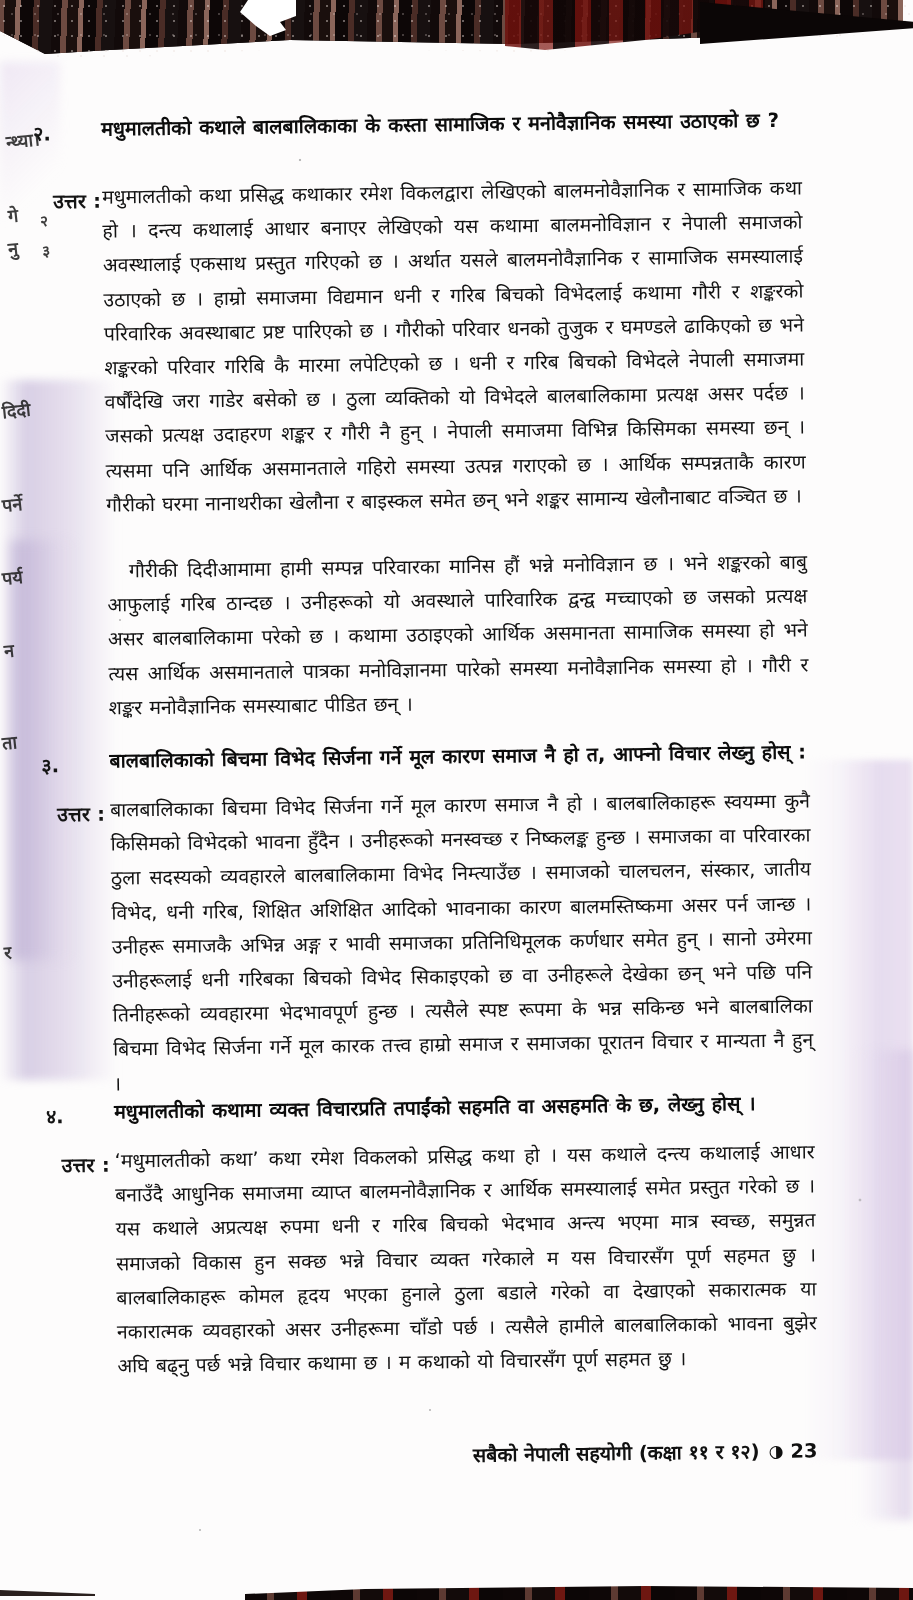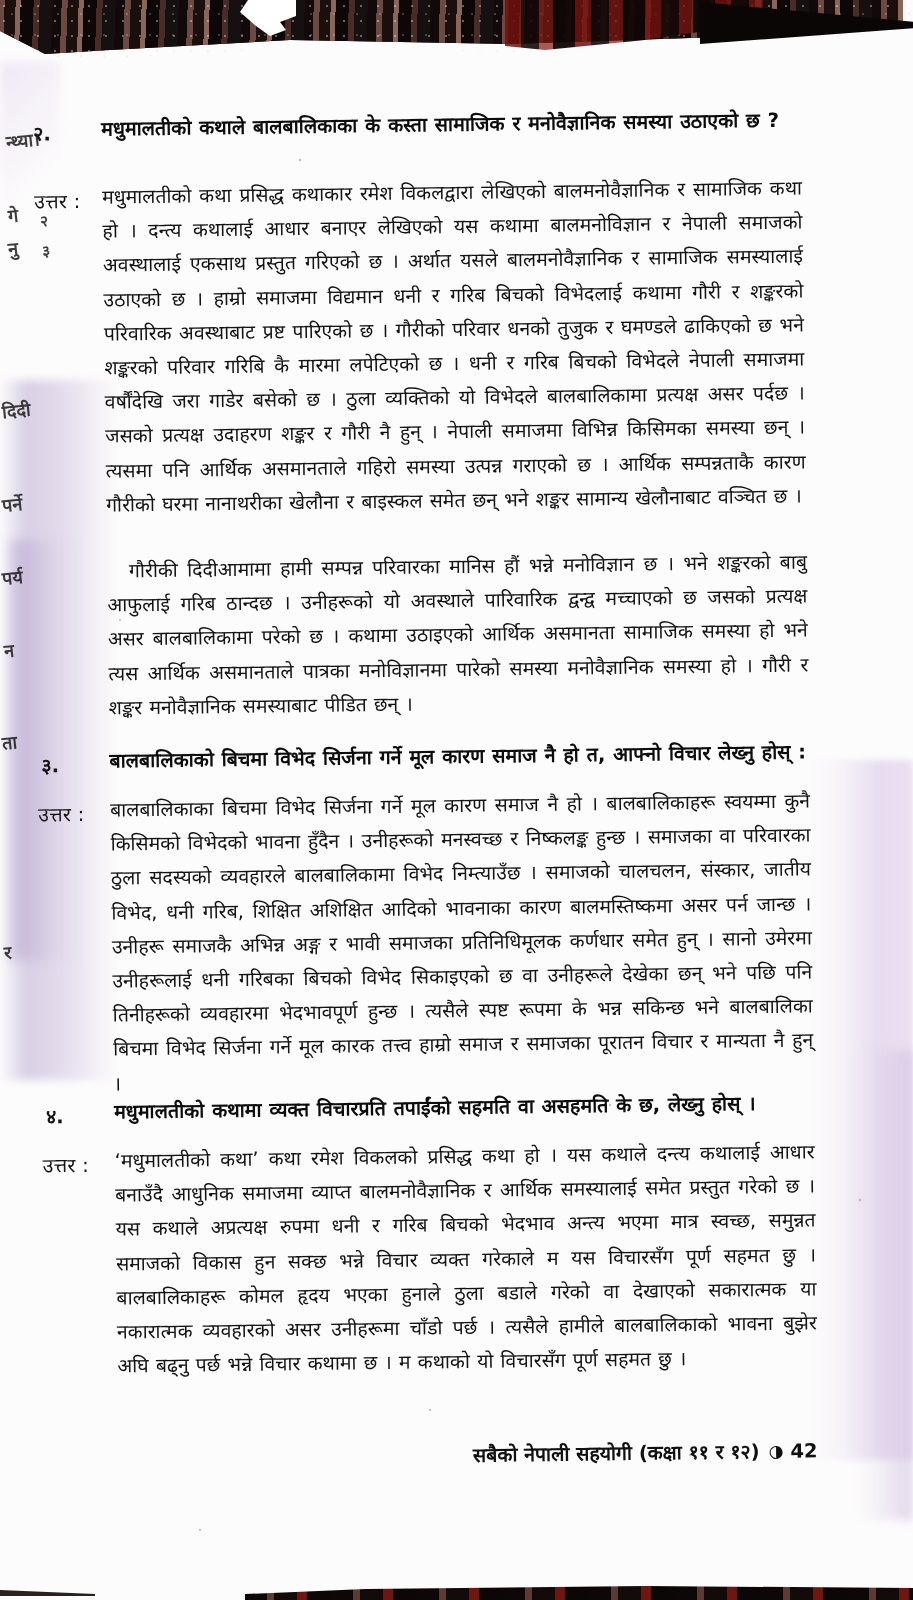--- a/index.html
+++ b/index.html
@@ -112,21 +112,21 @@
   }
 
   .qa-block{position:absolute;}
 
   .marker-col{
     position:absolute;width:120px;text-align:left;
     font-family:"DejaVu Sans","Liberation Sans",sans-serif;
     font-size:19.5px;color:#141414;font-weight:600;
   }
   .marker-num{position:absolute;}
-  .marker-ans{position:absolute;font-weight:400;letter-spacing:.3px;}
+  .marker-ans{position:absolute;font-weight:700;letter-spacing:.3px;margin-left:19px;}
 
   .q-text{
     position:absolute;
     font-family:"DejaVu Sans","Liberation Sans",sans-serif;
     font-weight:bold;font-size:19.6px;line-height:34.5px;color:#0c0c0c;
     text-align:justify;text-justify:inter-word;
     word-spacing:1px;
   }
   .a-text{
     position:absolute;
@@ -220,16 +220,16 @@
     </div>
     <div class="q-text" style="left:110px; top:1091px; width:700px;">मधुमालतीको कथामा व्यक्त विचारप्रति तपाईंको सहमति वा असहमति के छ, लेख्नु होस् ।</div>
 
     <div class="marker-col" style="left:38px; top:1146px;">
       <span class="marker-ans">उत्तर :</span>
     </div>
     <div class="a-text" style="left:110px; top:1140px; width:700px;">‘मधुमालतीको कथा’ कथा रमेश विकलको प्रसिद्ध कथा हो । यस कथाले दन्त्य कथालाई आधार बनाउँदै आधुनिक समाजमा व्याप्त बालमनोवैज्ञानिक र आर्थिक समस्यालाई समेत प्रस्तुत गरेको छ । यस कथाले अप्रत्यक्ष रुपमा धनी र गरिब बिचको भेदभाव अन्त्य भएमा मात्र स्वच्छ, समुन्नत समाजको विकास हुन सक्छ भन्ने विचार व्यक्त गरेकाले म यस विचारसँग पूर्ण सहमत छु । बालबालिकाहरू कोमल हृदय भएका हुनाले ठुला बडाले गरेको वा देखाएको सकारात्मक या नकारात्मक व्यवहारको असर उनीहरूमा चाँडो पर्छ । त्यसैले हामीले बालबालिकाको भावना बुझेर अघि बढ्नु पर्छ भन्ने विचार कथामा छ । म कथाको यो विचारसँग पूर्ण सहमत छु ।</div>
   </div>
 
   <div id="footer-line">
-    <span>सबैको नेपाली सहयोगी (कक्षा ११ र १२)</span><span class="pg-dot">◑</span><span>42</span>
+    <span>सबैको नेपाली सहयोगी (कक्षा ११ र १२)</span><span class="pg-dot">◑</span><span>23</span>
   </div>
 
 </div>
 
 </body></html>

